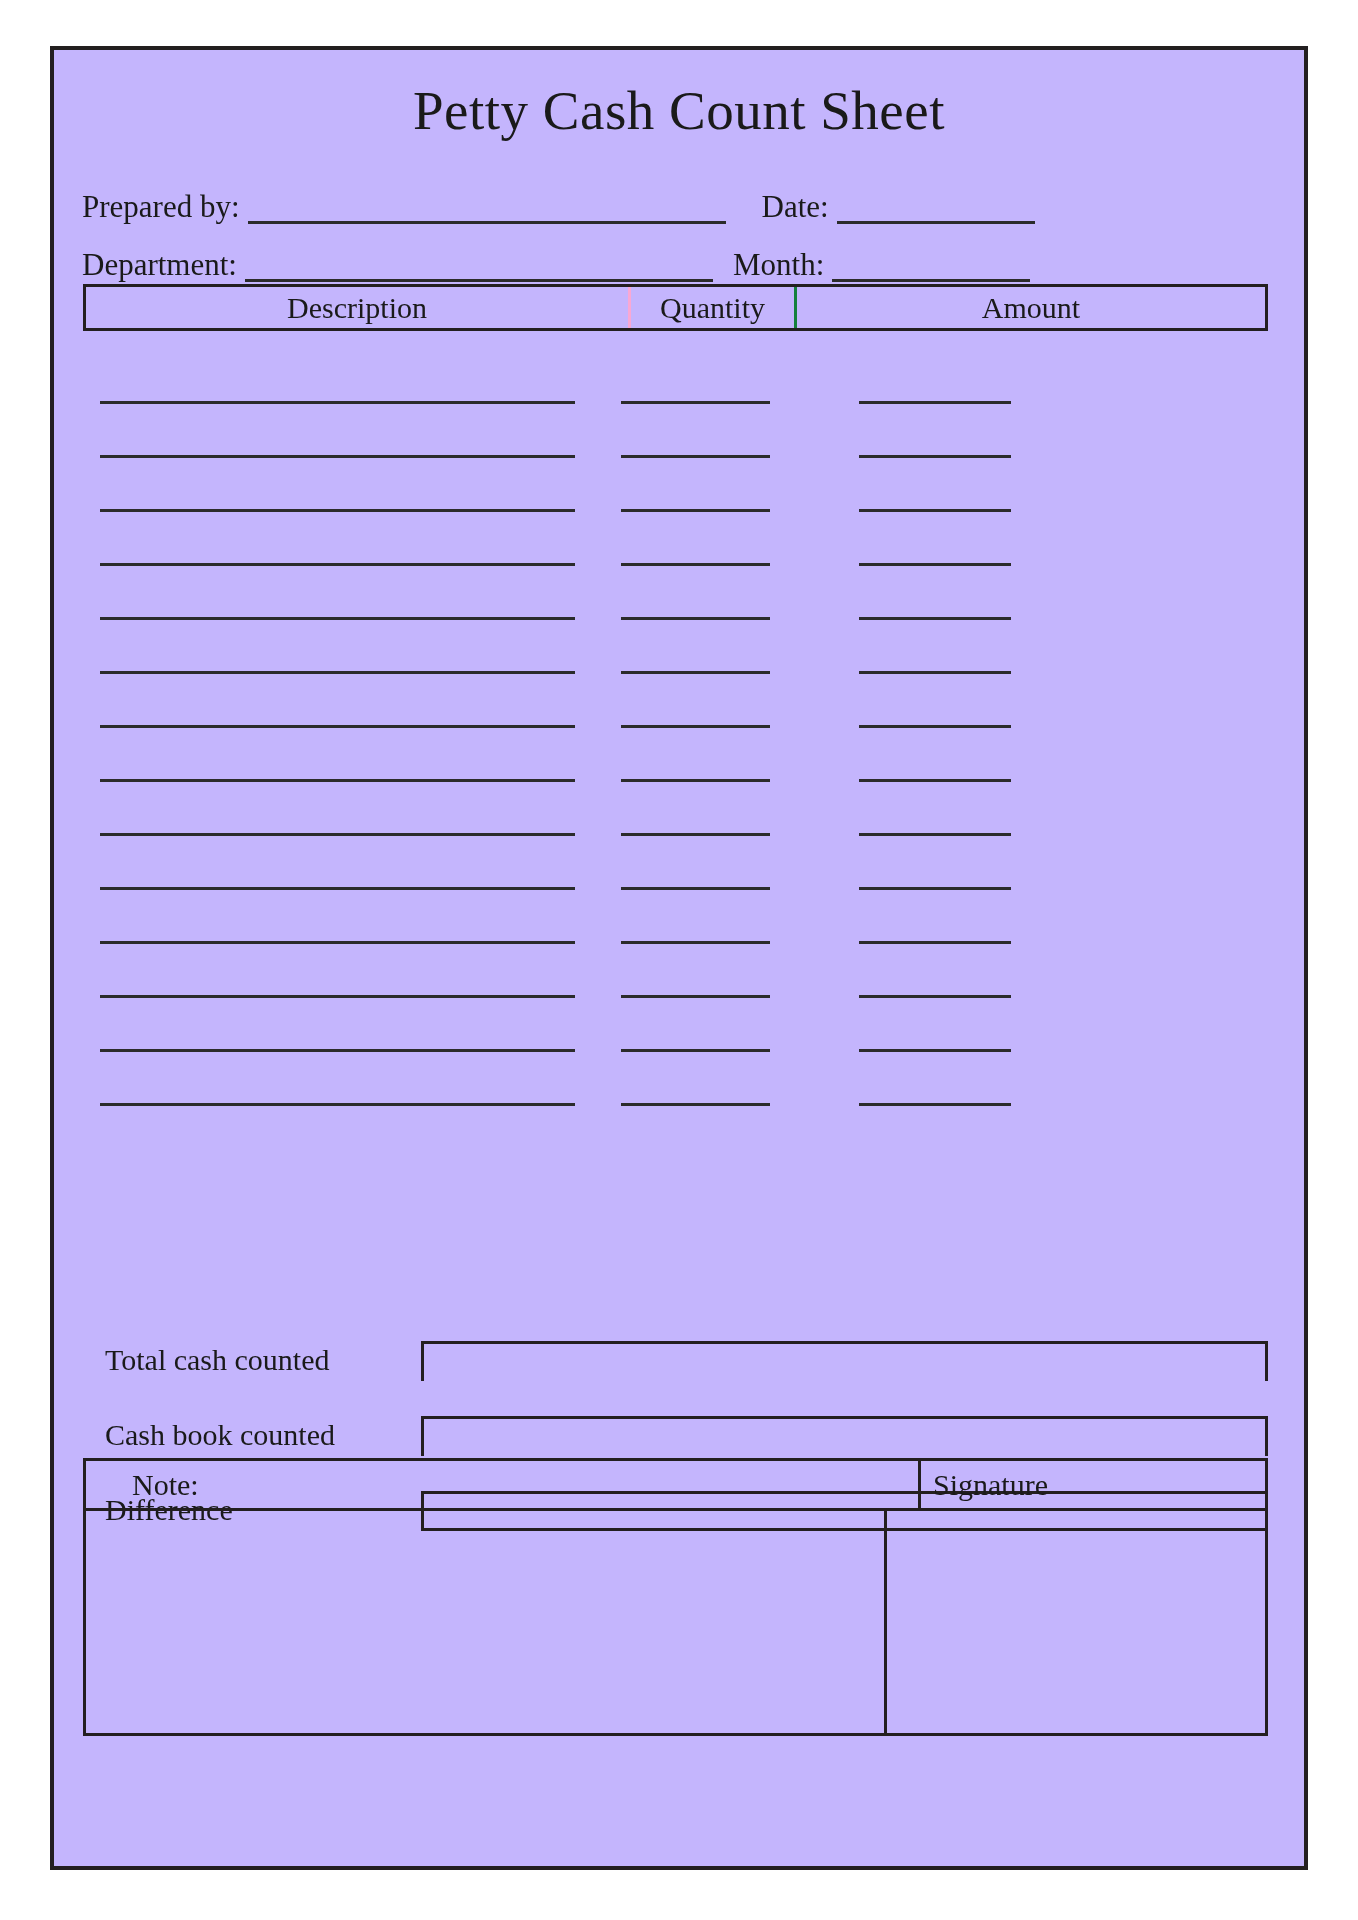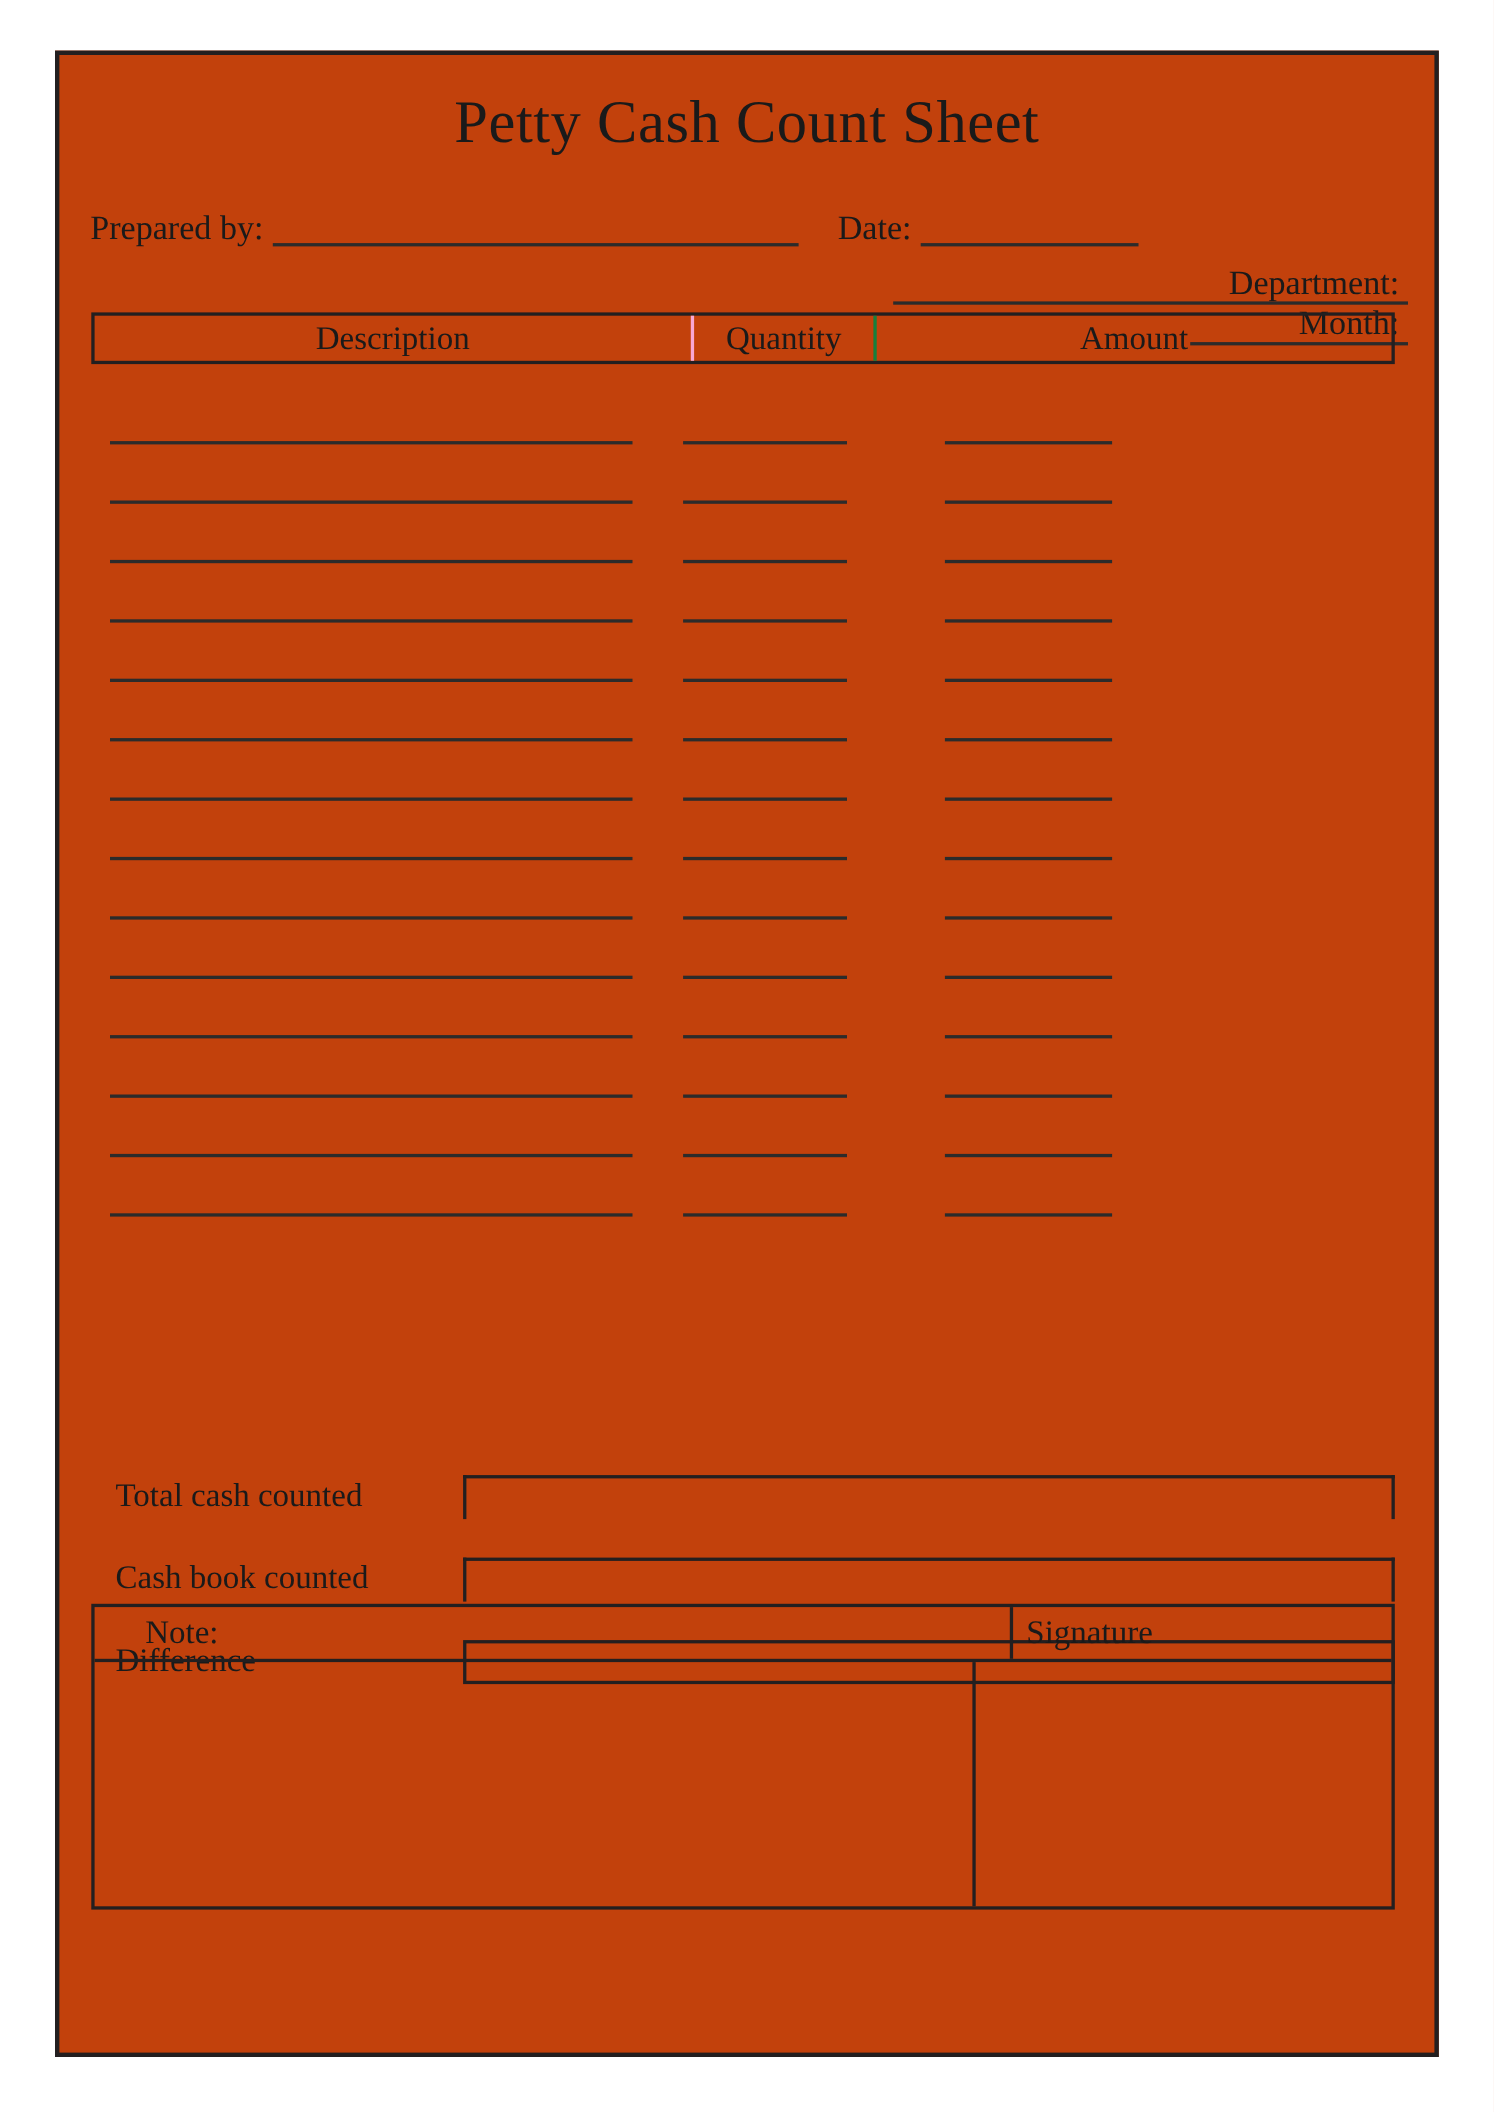--- a/index.html
+++ b/index.html
@@ -17,21 +17,21 @@
 
   
   .sheet {
     position: absolute;
     left: 50px;
     top: 46px;
     width: 1258px;   
     height: 1824px;  
     border: 4px solid #231f20;
     box-sizing: border-box;
-    background: #c2410c;
+    background: #c4b5fd;
   }
 
   .inner {
     position: absolute;
     left: 0; top: 0; right: 0; bottom: 0;
   }
 
   
   .title {
     position: absolute;
@@ -49,21 +49,21 @@
   
   .meta-row {
     position: absolute;
     left: 28px;
     right: 24px;
     height: 42px;
     display: flex;
     align-items: flex-end;
   }
   .meta-row.row1 { top: 132px; }
-  .meta-row.row2 { top: 190px; flex-direction: column; }
+  .meta-row.row2 { top: 190px; }
 
   .meta-label {
     font-size: 31px;
     line-height: 34px;
     white-space: nowrap;
     padding-right: 8px;
   }
   .meta-line {
     border-bottom: 3px solid #2b2b2b;
     height: 31px;

